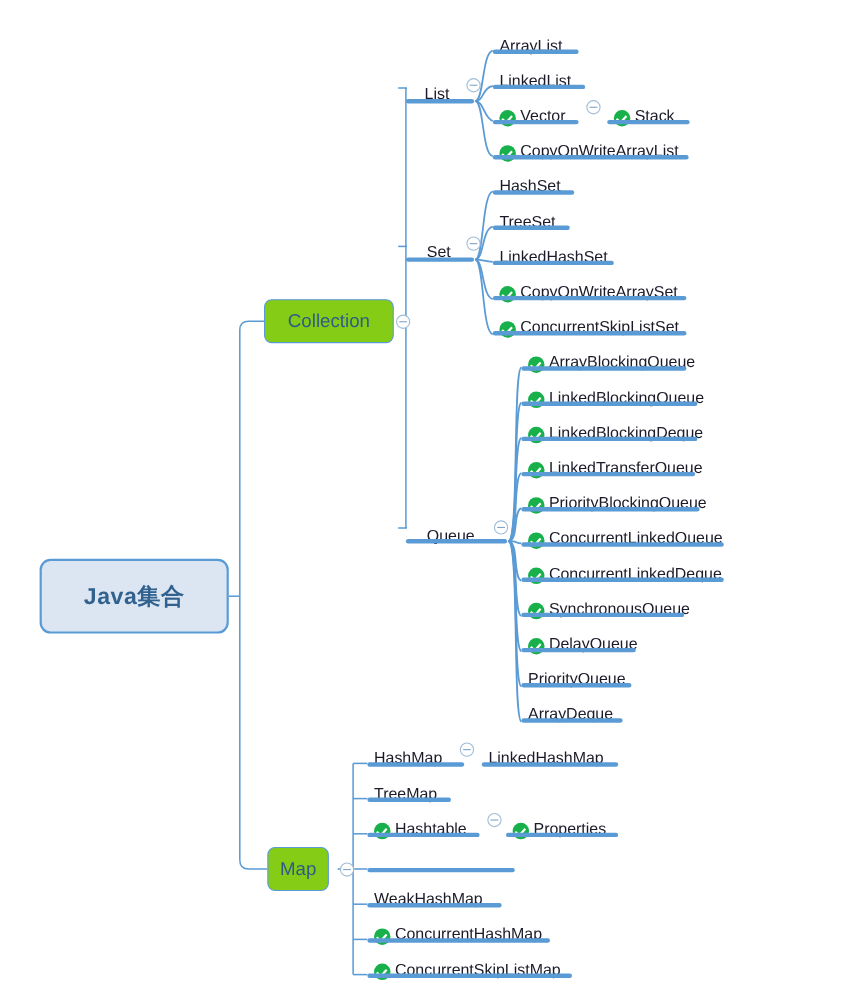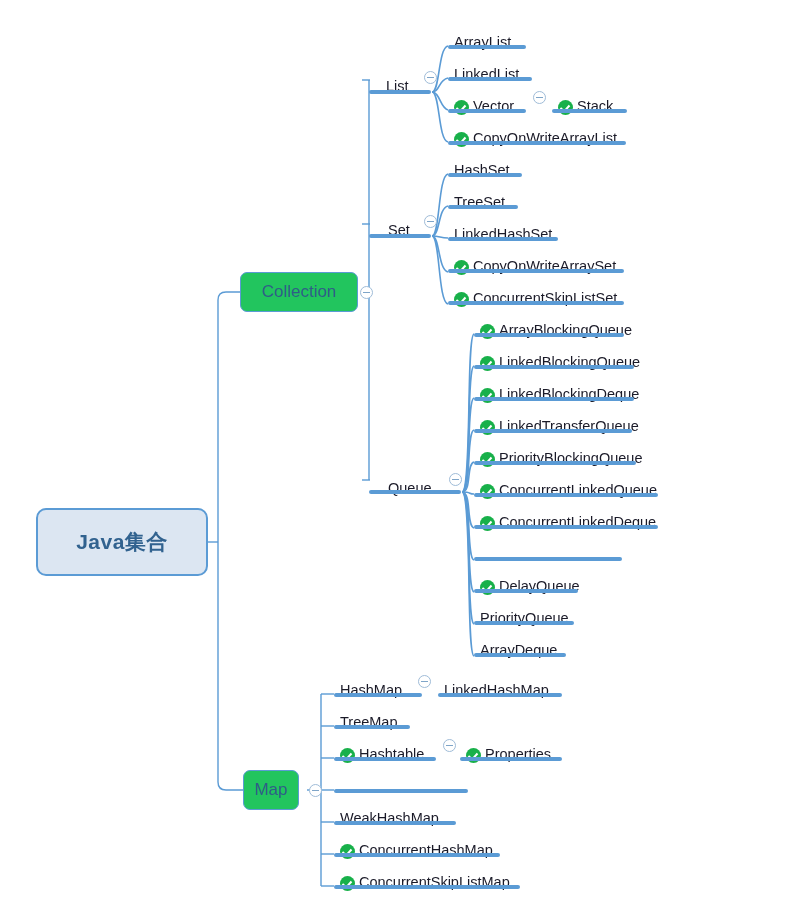--- a/index.html
+++ b/index.html
@@ -40,21 +40,21 @@
     display: flex;
     align-items: center;
     justify-content: center;
     letter-spacing: .5px;
   }
 
   
   .l1-node {
     position: absolute;
     box-sizing: border-box;
-    background: #22c55e;
+    background: #84cc16;
     border: 1.6px solid #5b9bd5;
     border-radius: 7px;
     color: #2f5c87;
     font-size: 17px;
     display: flex;
     align-items: center;
     justify-content: center;
   }
 
   
@@ -306,20 +306,24 @@
     <span>ConcurrentLinkedQueue</span>
   </div>
   <div class="bar" style="left:474px; top:493px; width:184px;"></div>
 
   <div class="topic" style="left:478px; top:502px;">
     <span class="check"></span>
     <span>ConcurrentLinkedDeque</span>
   </div>
   <div class="bar" style="left:474px; top:525px; width:184px;"></div>
 
+  <div class="topic" style="left:478px; top:534px;">
+    <span class="check"></span>
+    <span>SynchronousQueue</span>
+  </div>
   <div class="bar" style="left:474px; top:557px; width:148px;"></div>
 
   <div class="topic" style="left:478px; top:566px;">
     <span class="check"></span>
     <span>DelayQueue</span>
   </div>
   <div class="bar" style="left:474px; top:589px; width:104px;"></div>
 
   <div class="topic" style="left:478px; top:598px;">
     <span>PriorityQueue</span>

